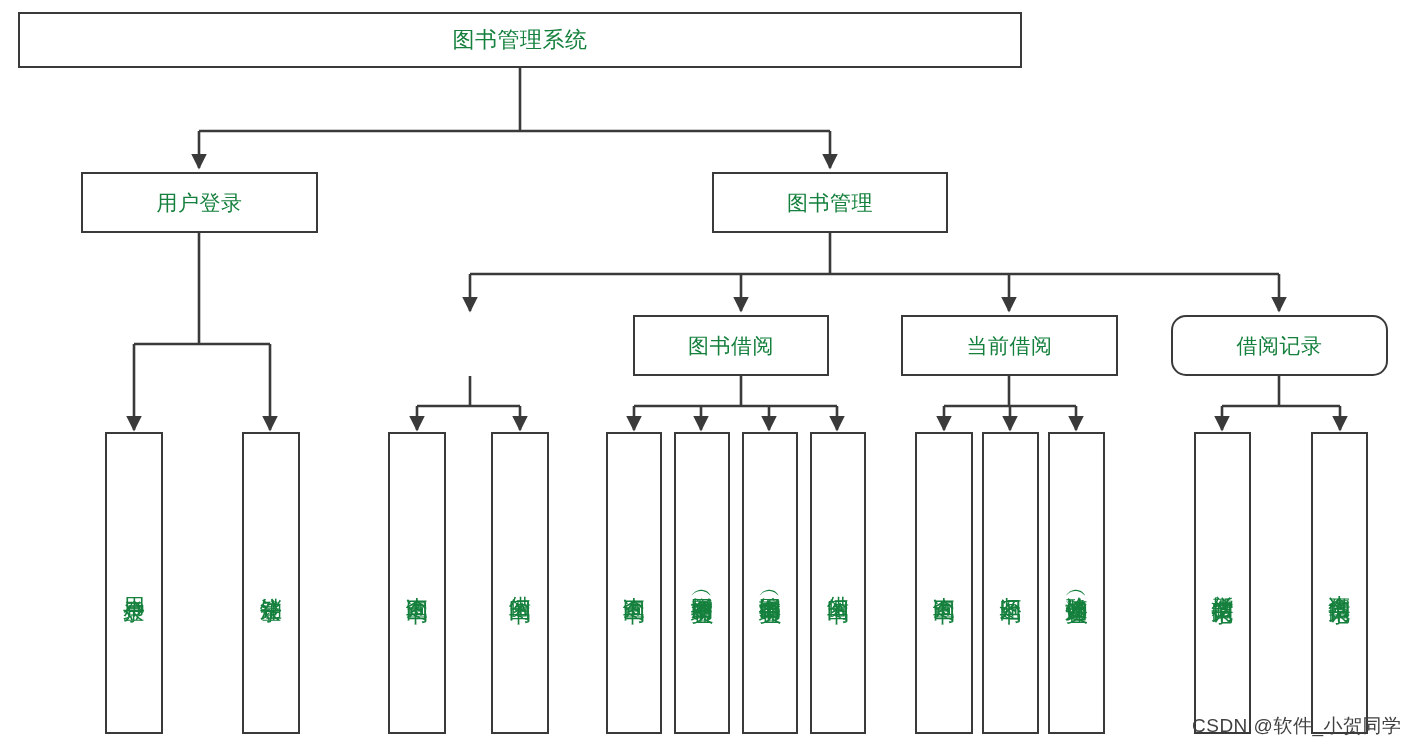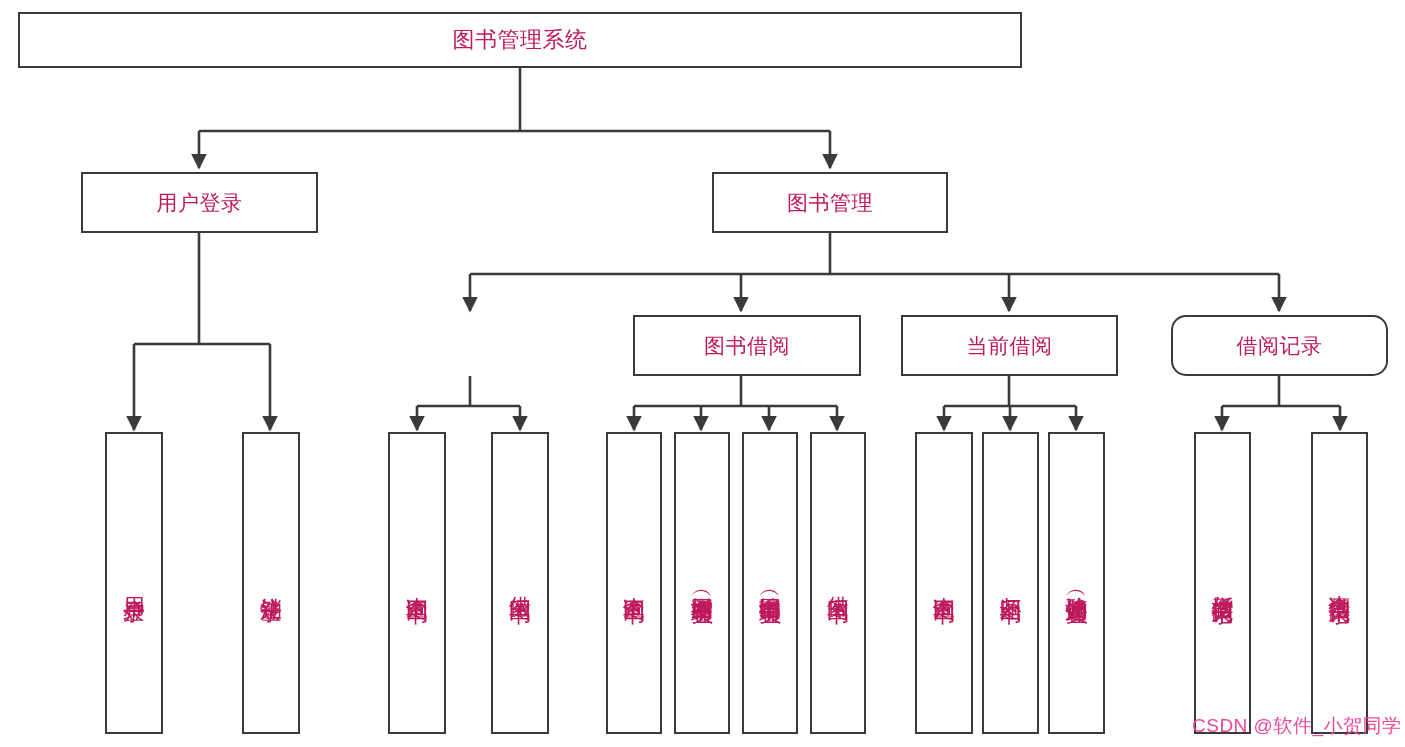--- a/index.html
+++ b/index.html
@@ -26,21 +26,21 @@
     pointer-events: none;
   }
   .node {
     position: absolute;
     box-sizing: border-box;
     border: 2px solid #3a3a3a;
     background: #ffffff;
     display: flex;
     align-items: center;
     justify-content: center;
-    color: #be185d;
+    color: #15803d;
   }
   .node .label {
     display: block;
     text-align: center;
     line-height: 1.12;
     white-space: nowrap;
   }
   
   .node.horiz .label {
     font-size: 21px;
@@ -63,21 +63,21 @@
     white-space: nowrap;
   }
   .node.vert.overflow .label {
     letter-spacing: 1px;
   }
   .watermark {
     position: absolute;
     left: 1192px;
     top: 713px;
     font-size: 19px;
-    color: #ec4899;
+    color: #404040;
     white-space: nowrap;
     letter-spacing: 0.5px;
   }
 </style>
 </head>
 <body>
 
 <div id="canvas">
 
   <svg class="edges" viewBox="0 0 1405 747" xmlns="http://www.w3.org/2000/svg">
@@ -139,21 +139,21 @@
 
   <div class="node horiz" style="left:81px; top:172px; width:237px; height:61px;">
     <span class="label">用户登录</span>
   </div>
 
   <div class="node horiz" style="left:712px; top:172px; width:236px; height:61px;justify-content:center;">
     <span class="label">图书管理</span>
   </div>
 
 
-  <div class="node horiz" style="left:633px; top:315px; width:228px; height:61px;">
+  <div class="node horiz" style="left:633px; top:315px; width:196px; height:61px;">
     <span class="label">图书借阅</span>
   </div>
 
   <div class="node horiz" style="left:901px; top:315px; width:217px; height:61px;">
     <span class="label">当前借阅</span>
   </div>
 
   <div class="node horiz" style="left:1171px; top:315px; width:217px; height:61px;border-radius:15px;">
     <span class="label">借阅记录</span>
   </div>

